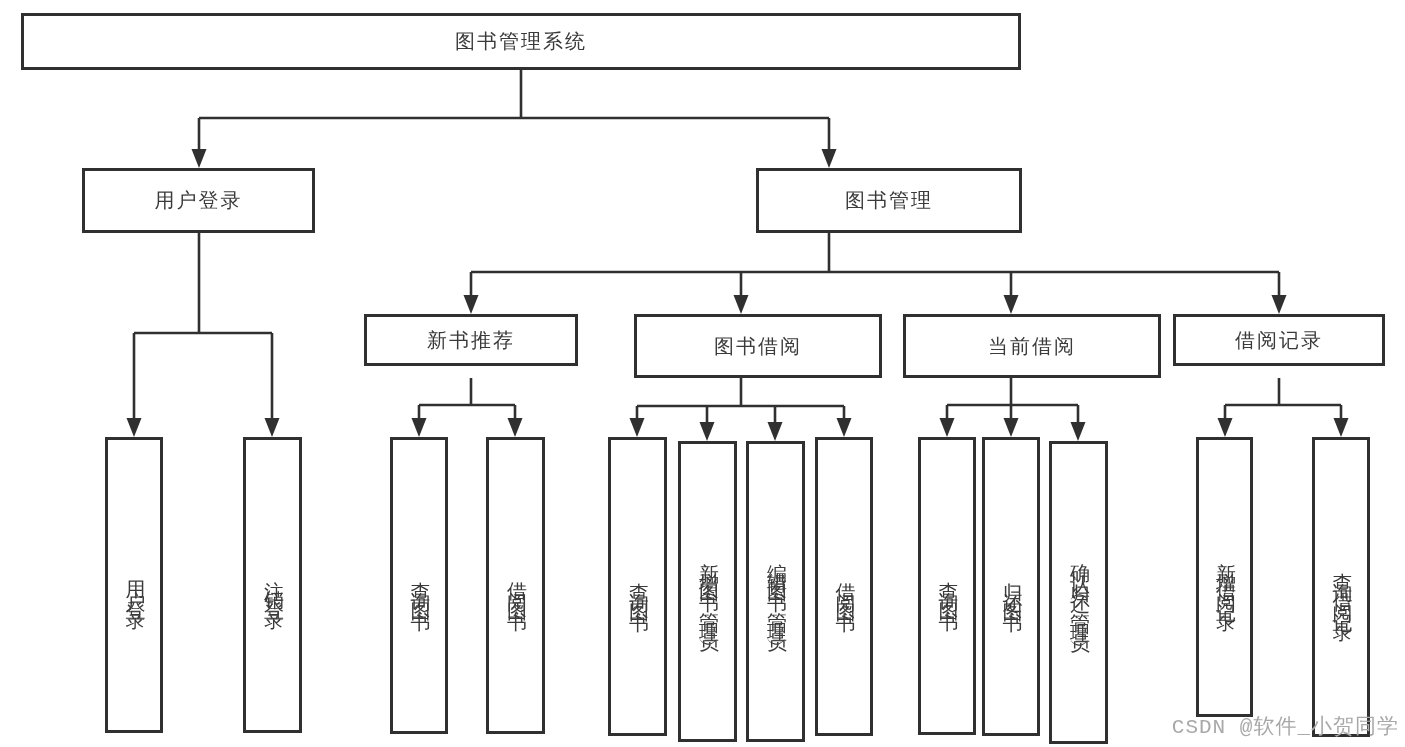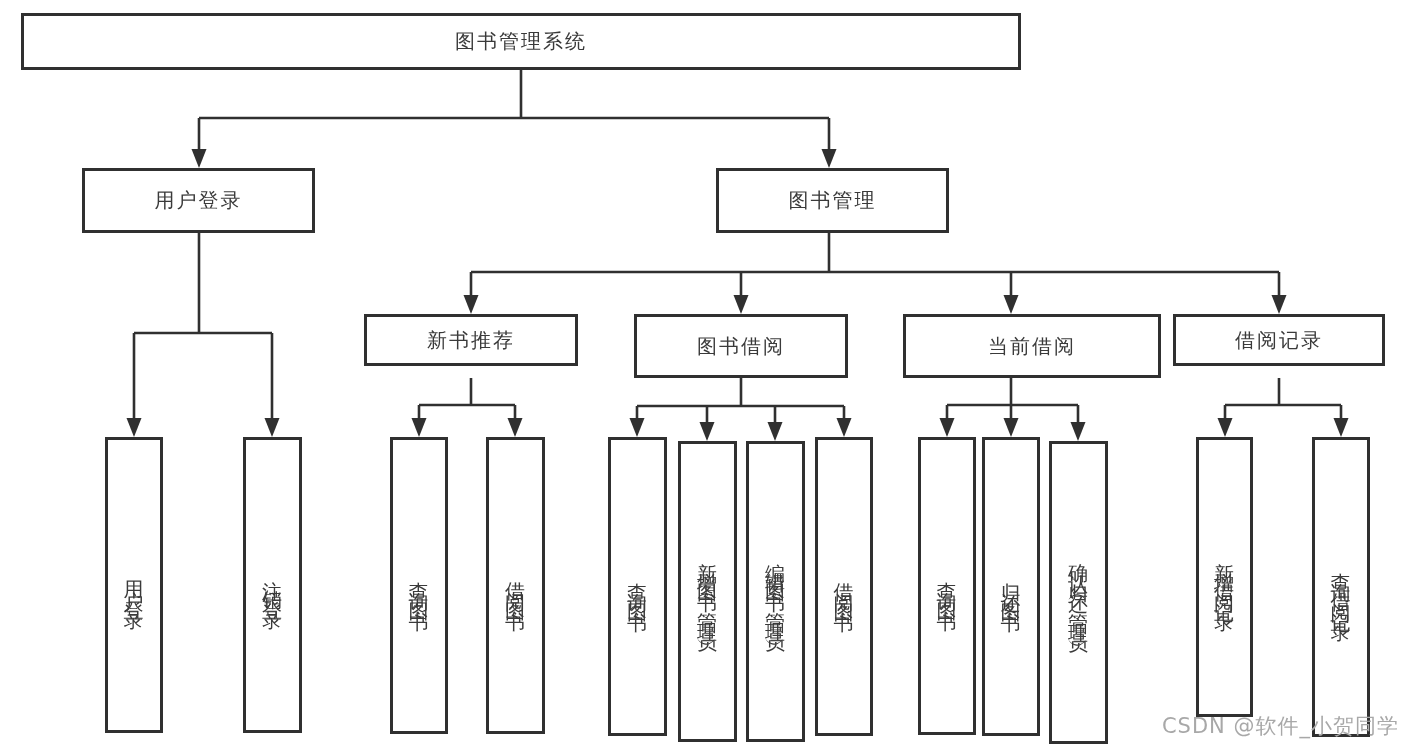--- a/index.html
+++ b/index.html
@@ -12,20 +12,21 @@
   body {
     font-family: "DejaVu Sans", "Liberation Sans", sans-serif;
     background: var(--background);
   }
   .canvas {
     position: relative;
     width: 1405px;
     height: 747px;
     background: var(--background);
     overflow: hidden;
+    font-family: Liberation Mono, monospace;
   }
   .connectors {
     position: absolute;
     left: 0; top: 0;
     width: 1405px; height: 747px;
   }
   .spine {
     fill: none;
     stroke: var(--line);
     stroke-width: 2.6;
@@ -118,28 +119,28 @@
       <polygon points="1333.5,418 1348.5,418 1341,437" class="arrow"></polygon>
     </svg>
 
   <div class="box hbox" style="left:21px;top:13px;width:1000px;height:57px">
     <span>图书管理系统</span>
   </div>
 
   <div class="box hbox" style="left:82px;top:168px;width:233px;height:65px">
     <span>用户登录</span>
   </div>
-  <div class="box hbox" style="left:716px;top:168px;width:233px;height:65px">
+  <div class="box hbox" style="left:756px;top:168px;width:266px;height:65px">
     <span>图书管理</span>
   </div>
 
   <div class="box hbox" style="left:364px;top:314px;width:214px;height:52px">
     <span>新书推荐</span>
   </div>
-  <div class="box hbox" style="left:634px;top:314px;width:214px;height:64px">
+  <div class="box hbox" style="left:634px;top:314px;width:248px;height:64px">
     <span>图书借阅</span>
   </div>
   <div class="box hbox" style="left:903px;top:314px;width:258px;height:64px">
     <span>当前借阅</span>
   </div>
   <div class="box hbox" style="left:1173px;top:314px;width:212px;height:52px">
     <span>借阅记录</span>
   </div>
 
   <div class="box vbox" style="left:105px;top:437px;width:58px;height:296px">

